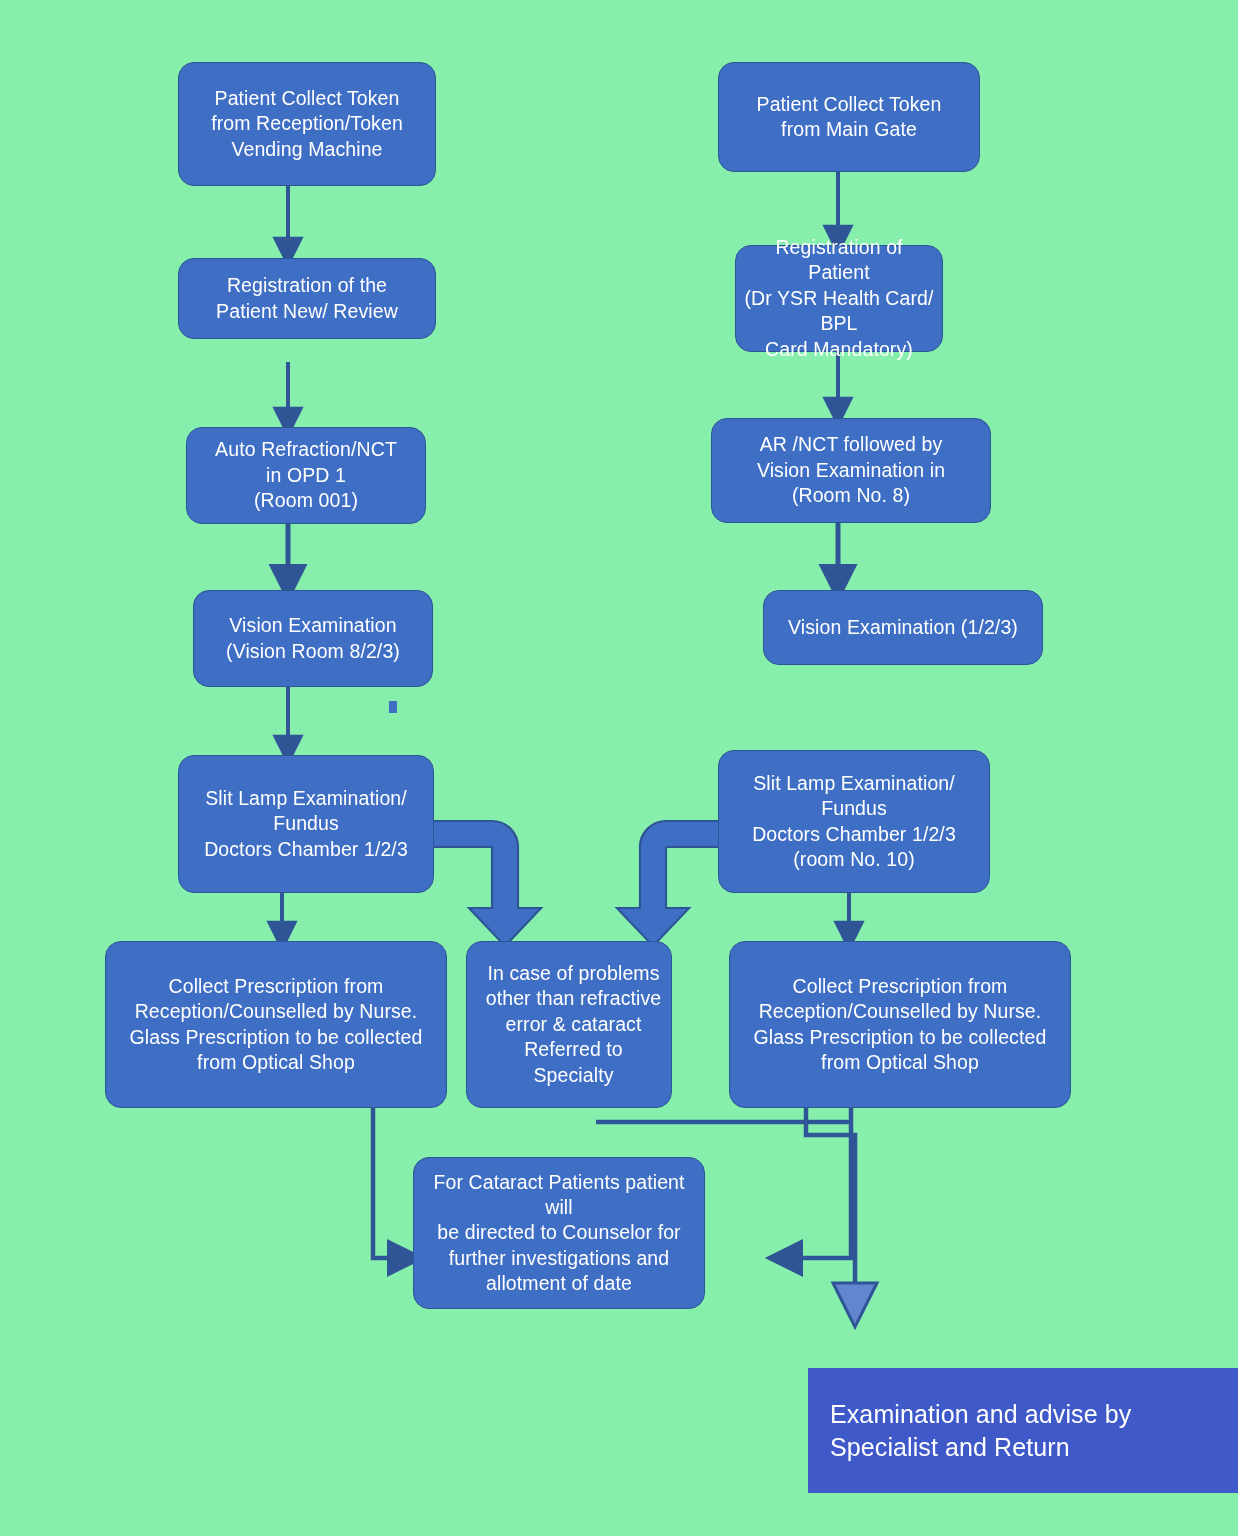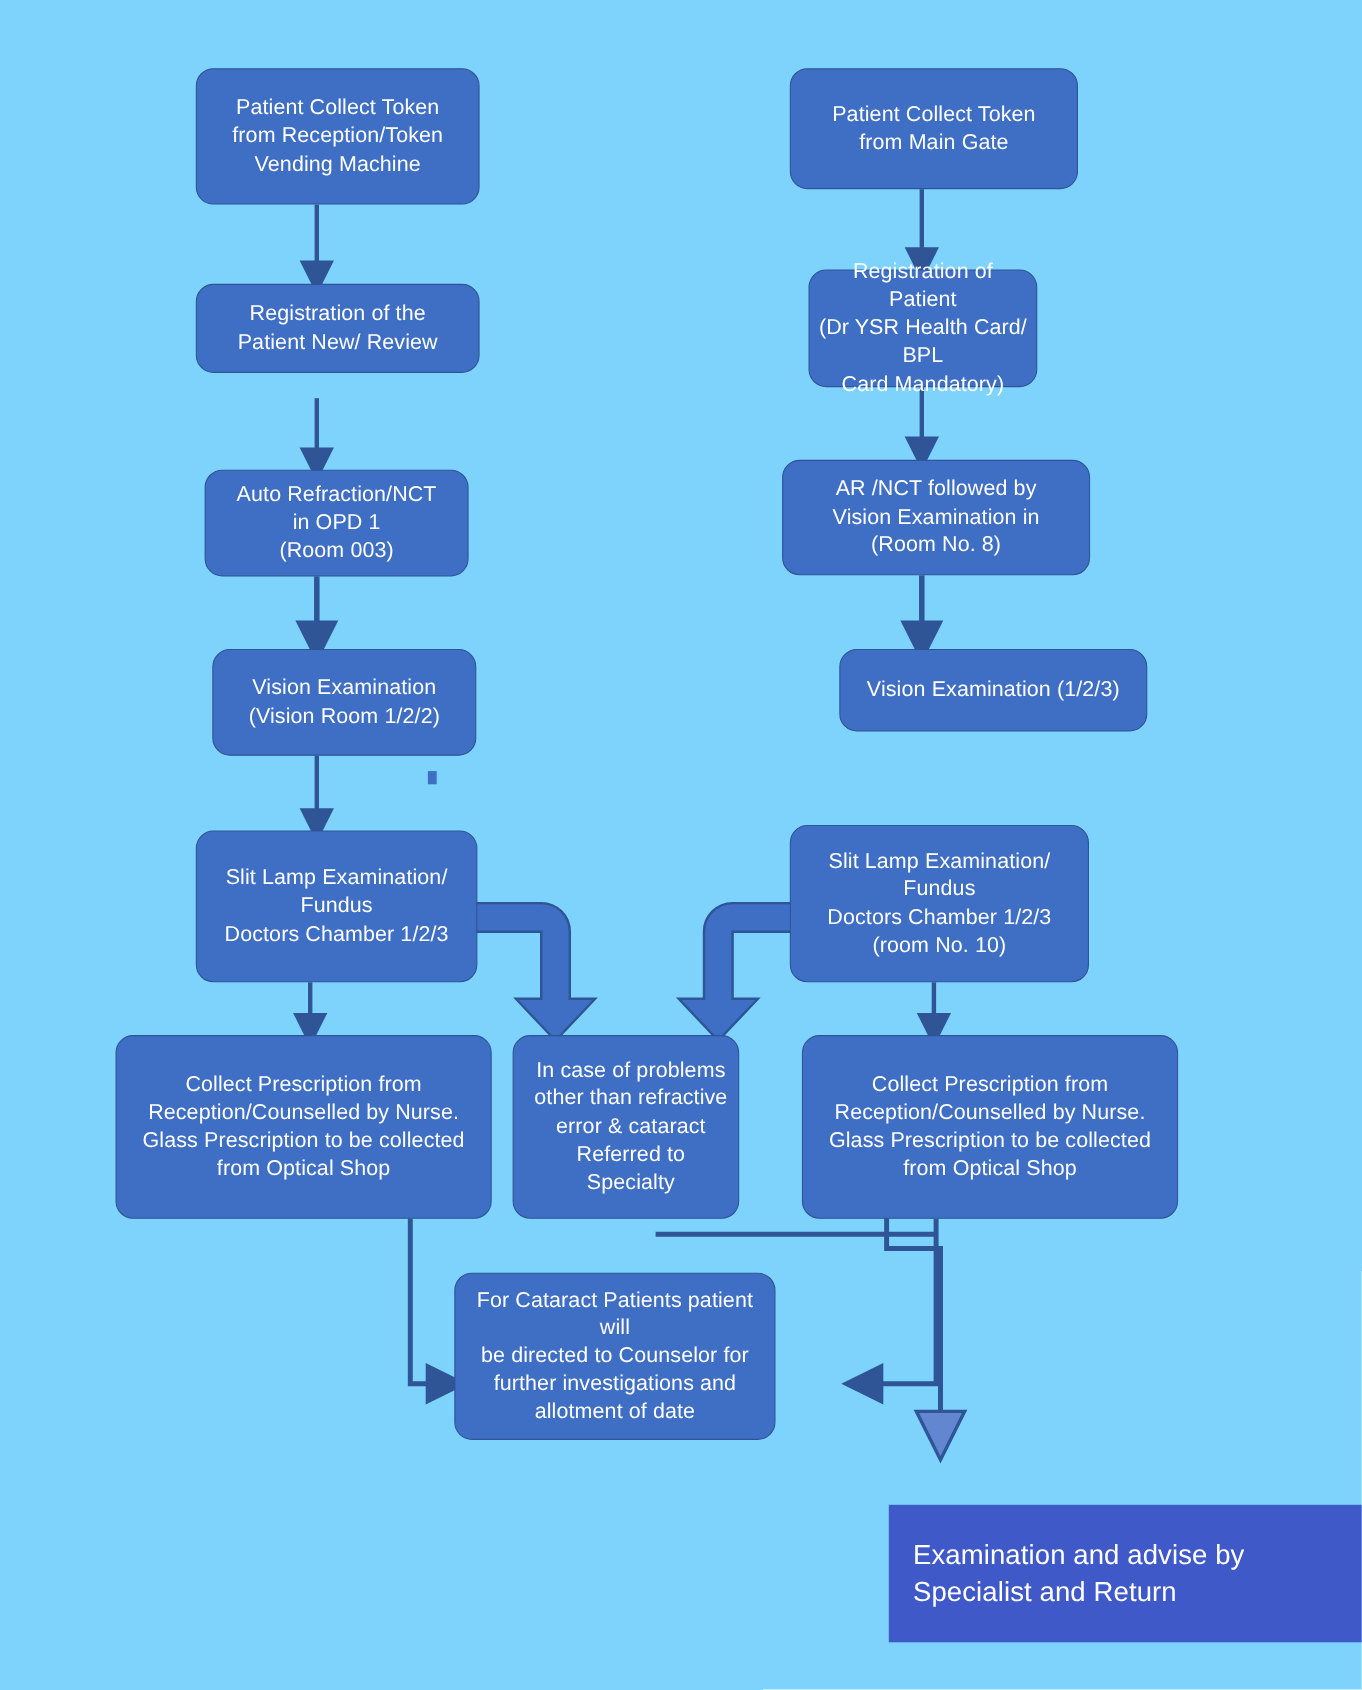--- a/index.html
+++ b/index.html
@@ -8,21 +8,21 @@
     padding: 0;
     background: #ffffff;
   }
   body {
     font-family: "Liberation Sans", sans-serif;
   }
   #canvas {
     position: relative;
     width: 1238px;
     height: 1536px;
-    background: #7dd3fc;
+    background: #86efac;
     overflow: hidden;
   }
   #edge-layer {
     position: absolute;
     left: 0;
     top: 0;
     width: 1238px;
     height: 1536px;
     pointer-events: none;
   }
@@ -166,26 +166,26 @@
   </div>
 
   <div class="node" style="left:178px; top:258px; width:258px; height:81px;">
     <span class="lbl">Registration of the
 Patient New/ Review</span>
   </div>
 
   <div class="node" style="left:186px; top:427px; width:240px; height:97px;">
     <span class="lbl">Auto Refraction/NCT
 in OPD 1
-(Room 003)</span>
+(Room 001)</span>
   </div>
 
   <div class="node" style="left:193px; top:590px; width:240px; height:97px;">
     <span class="lbl">Vision Examination
-(Vision Room 1/2/2)</span>
+(Vision Room 8/2/3)</span>
   </div>
 
   <div class="node" style="left:178px; top:755px; width:256px; height:138px;">
     <span class="lbl">Slit Lamp  Examination/
 Fundus
 Doctors Chamber 1/2/3</span>
   </div>
 
   <div class="node" style="left:105px; top:941px; width:342px; height:167px;">
     <span class="lbl">Collect Prescription from

